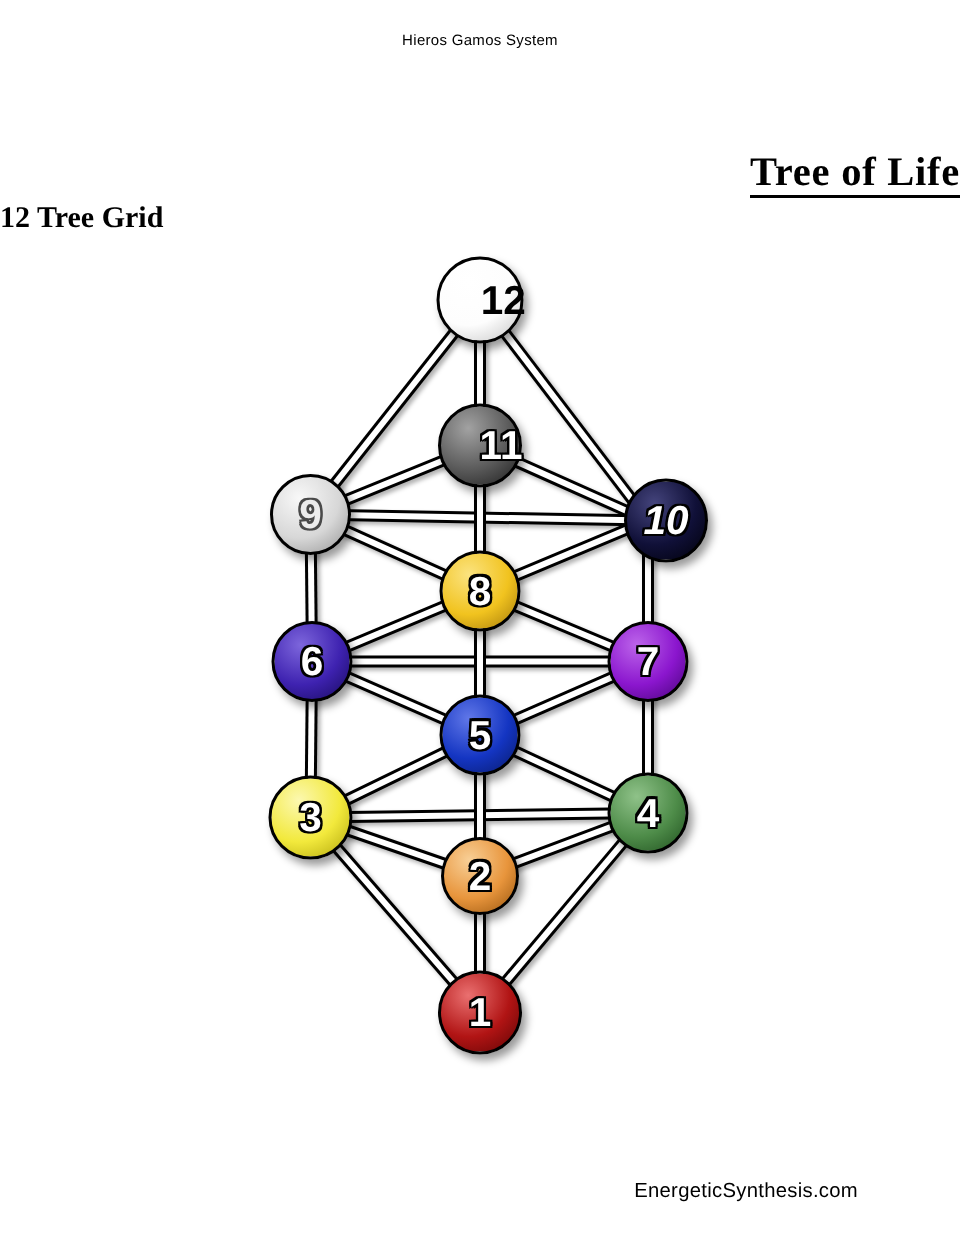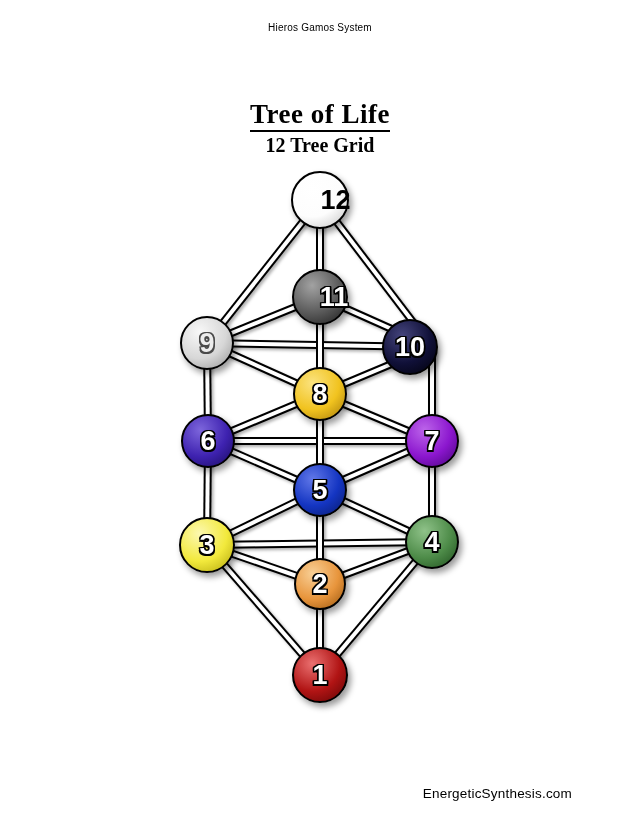--- a/index.html
+++ b/index.html
@@ -19,36 +19,35 @@
     width: 100%;
     text-align: center;
     font-size: 10px;
     letter-spacing: 0.2px;
   }
   .title {
     position: absolute;
     top: 99px;
     left: 0;
     width: 100%;
-    text-align: center;
+    text-align: right;
     font-family: "Liberation Serif", serif;
     font-weight: bold;
     font-size: 27px;
     letter-spacing: 0.5px;
   }
   .title .title-underline {
     border-bottom: 2.5px solid #000;
     padding-bottom: 1px;
   }
   .subtitle {
     position: absolute;
     top: 134px;
     left: 0;
     width: 100%;
-    text-align: center;
     font-family: "Liberation Serif", serif;
     font-weight: bold;
     font-size: 20px;
   }
   svg.edges {
     position: absolute;
     left: 0;
     top: 0;
     filter: drop-shadow(2px 2px 1.5px rgba(0,0,0,0.30));
   }
@@ -158,21 +157,21 @@
   <div class="nodes">
       <div class="sphere" style="left: 291px; top: 171px; width: 58px; height: 58px; border-color: rgb(0, 0, 0); background: radial-gradient(circle at 35% 28%, rgb(255, 255, 255) 0%, rgb(253, 253, 253) 55%, rgb(194, 194, 194) 100%);">
         <span class="sphere-num" style="color: rgb(0, 0, 0); margin-left: 31px;">12</span>
       </div>
       <div class="sphere" style="left: 292px; top: 269px; width: 56px; height: 56px; border-color: rgb(0, 0, 0); background: radial-gradient(circle at 35% 28%, rgb(162, 162, 162) 0%, rgb(90, 90, 90) 55%, rgb(28, 28, 28) 100%);">
         <span class="sphere-num" style="color: rgb(255, 255, 255); text-shadow: rgb(0, 0, 0) -1.5px -1.5px 0px, rgb(0, 0, 0) 1.5px -1.5px 0px, rgb(0, 0, 0) -1.5px 1.5px 0px, rgb(0, 0, 0) 1.5px 1.5px 0px, rgb(0, 0, 0) 0px -1.5px 0px, rgb(0, 0, 0) 0px 1.5px 0px, rgb(0, 0, 0) -1.5px 0px 0px, rgb(0, 0, 0) 1.5px 0px 0px; margin-left: 28px;">11</span>
       </div>
       <div class="sphere" style="left: 180px; top: 316px; width: 54px; height: 54px; border-color: rgb(0, 0, 0); background: radial-gradient(circle at 35% 28%, rgb(248, 248, 248) 0%, rgb(215, 215, 215) 55%, rgb(148, 148, 148) 100%);">
         <span class="sphere-num" style="color: rgb(236, 236, 236); text-shadow: rgb(74, 74, 74) -1.5px -1.5px 0px, rgb(74, 74, 74) 1.5px -1.5px 0px, rgb(74, 74, 74) -1.5px 1.5px 0px, rgb(74, 74, 74) 1.5px 1.5px 0px, rgb(74, 74, 74) 0px -1.5px 0px, rgb(74, 74, 74) 0px 1.5px 0px, rgb(74, 74, 74) -1.5px 0px 0px, rgb(74, 74, 74) 1.5px 0px 0px;">9</span>
       </div>
-      <div class="sphere" style="left: 382px; top: 319px; width: 56px; height: 56px; border-color: rgb(0, 0, 0); background: radial-gradient(circle at 35% 28%, rgb(68, 68, 124) 0%, rgb(16, 16, 56) 55%, rgb(0, 0, 8) 100%);">
+      <div class="sphere" style="left: 416px; top: 319px; width: 56px; height: 56px; border-color: rgb(0, 0, 0); background: radial-gradient(circle at 35% 28%, rgb(68, 68, 124) 0%, rgb(16, 16, 56) 55%, rgb(0, 0, 8) 100%); font-style: italic;">
         <span class="sphere-num" style="color: rgb(255, 255, 255); text-shadow: rgb(0, 0, 0) -1.5px -1.5px 0px, rgb(0, 0, 0) 1.5px -1.5px 0px, rgb(0, 0, 0) -1.5px 1.5px 0px, rgb(0, 0, 0) 1.5px 1.5px 0px, rgb(0, 0, 0) 0px -1.5px 0px, rgb(0, 0, 0) 0px 1.5px 0px, rgb(0, 0, 0) -1.5px 0px 0px, rgb(0, 0, 0) 1.5px 0px 0px;">10</span>
       </div>
       <div class="sphere" style="left: 293px; top: 367px; width: 54px; height: 54px; border-color: rgb(0, 0, 0); background: radial-gradient(circle at 35% 28%, rgb(251, 227, 127) 0%, rgb(241, 195, 31) 55%, rgb(163, 121, 10) 100%);">
         <span class="sphere-num" style="color: rgb(255, 255, 255); text-shadow: rgb(0, 0, 0) -1.5px -1.5px 0px, rgb(0, 0, 0) 1.5px -1.5px 0px, rgb(0, 0, 0) -1.5px 1.5px 0px, rgb(0, 0, 0) 1.5px 1.5px 0px, rgb(0, 0, 0) 0px -1.5px 0px, rgb(0, 0, 0) 0px 1.5px 0px, rgb(0, 0, 0) -1.5px 0px 0px, rgb(0, 0, 0) 1.5px 0px 0px;">8</span>
       </div>
       <div class="sphere" style="left: 181px; top: 414px; width: 54px; height: 54px; border-color: rgb(0, 0, 0); background: radial-gradient(circle at 35% 28%, rgb(125, 102, 220) 0%, rgb(62, 34, 176) 55%, rgb(24, 10, 94) 100%);">
         <span class="sphere-num" style="color: rgb(255, 255, 255); text-shadow: rgb(0, 0, 0) -1.5px -1.5px 0px, rgb(0, 0, 0) 1.5px -1.5px 0px, rgb(0, 0, 0) -1.5px 1.5px 0px, rgb(0, 0, 0) 1.5px 1.5px 0px, rgb(0, 0, 0) 0px -1.5px 0px, rgb(0, 0, 0) 0px 1.5px 0px, rgb(0, 0, 0) -1.5px 0px 0px, rgb(0, 0, 0) 1.5px 0px 0px;">6</span>
       </div>
       <div class="sphere" style="left: 405px; top: 414px; width: 54px; height: 54px; border-color: rgb(0, 0, 0); background: radial-gradient(circle at 35% 28%, rgb(188, 100, 234) 0%, rgb(139, 22, 206) 55%, rgb(71, 4, 121) 100%);">
         <span class="sphere-num" style="color: rgb(255, 255, 255); text-shadow: rgb(0, 0, 0) -1.5px -1.5px 0px, rgb(0, 0, 0) 1.5px -1.5px 0px, rgb(0, 0, 0) -1.5px 1.5px 0px, rgb(0, 0, 0) 1.5px 1.5px 0px, rgb(0, 0, 0) 0px -1.5px 0px, rgb(0, 0, 0) 0px 1.5px 0px, rgb(0, 0, 0) -1.5px 0px 0px, rgb(0, 0, 0) 1.5px 0px 0px;">7</span>

